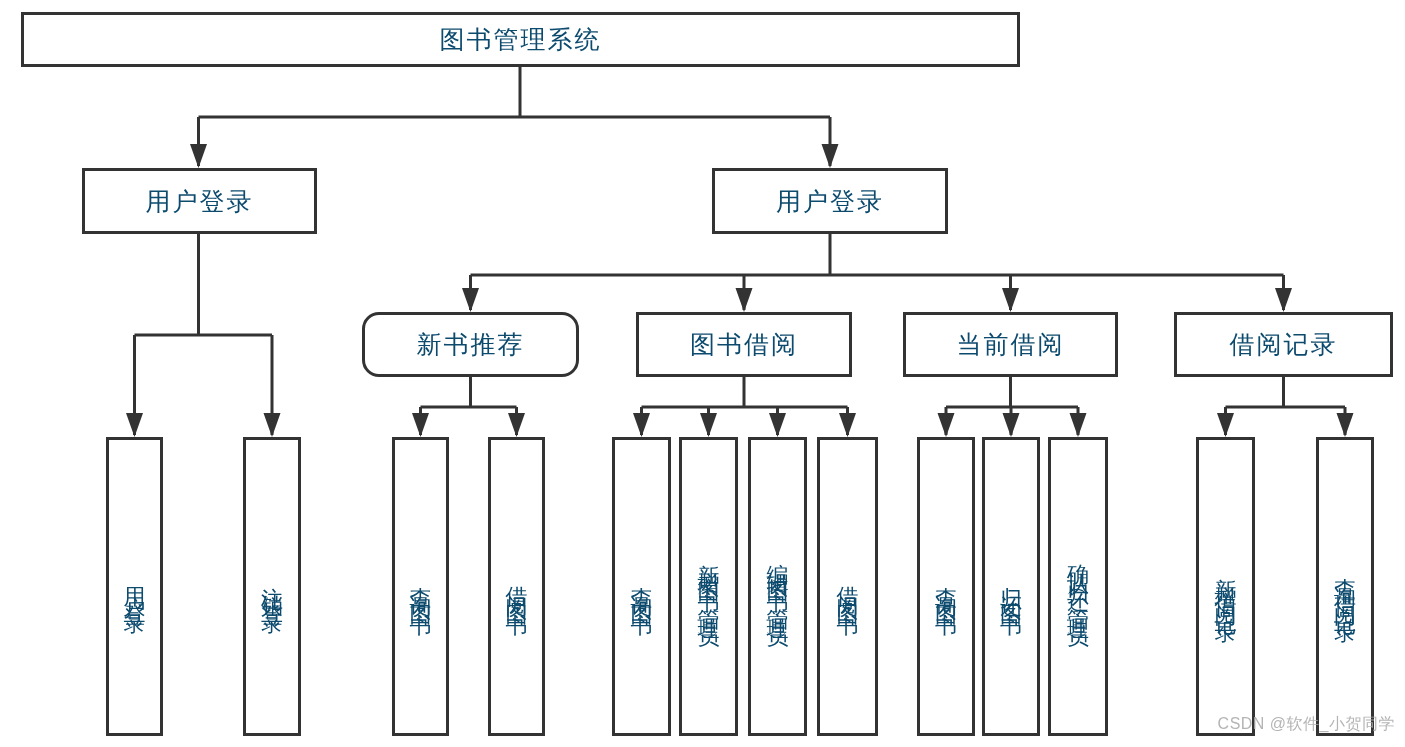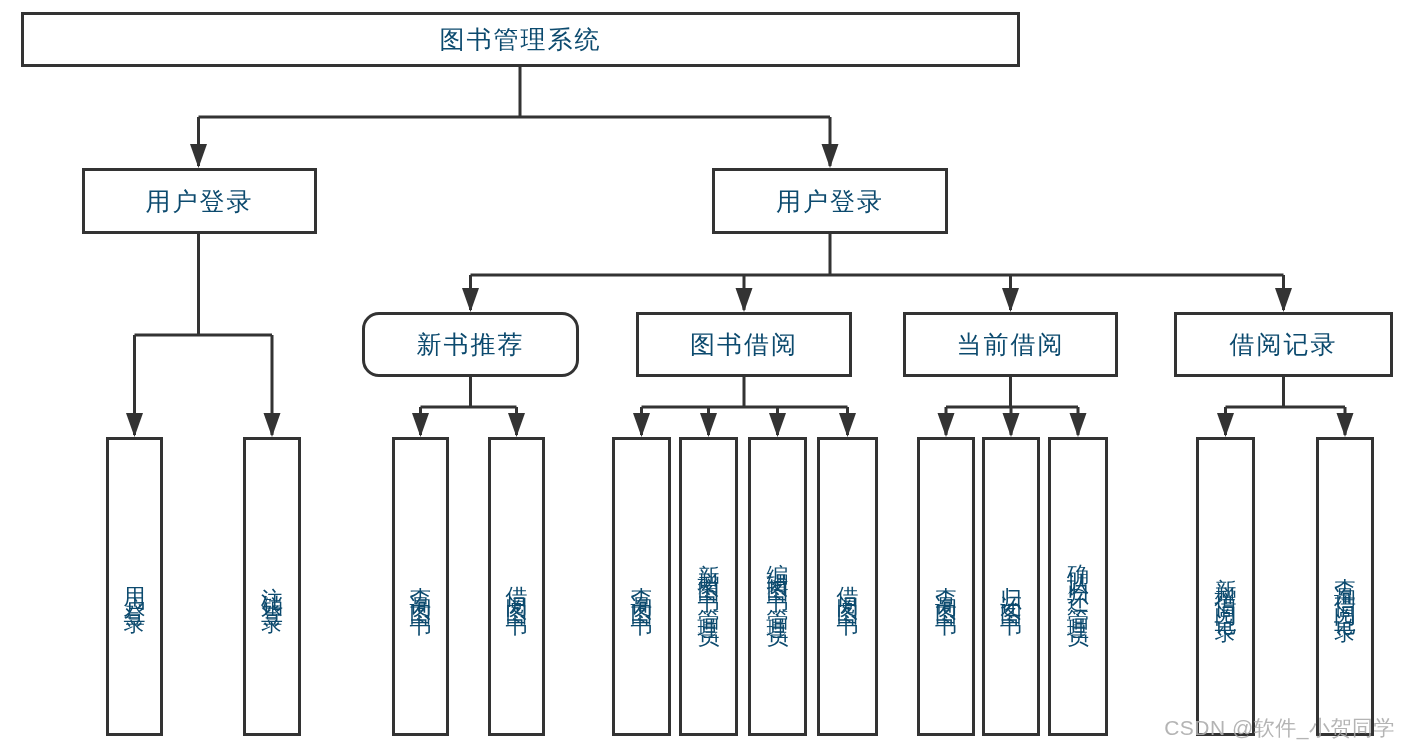--- a/index.html
+++ b/index.html
@@ -37,21 +37,21 @@
     writing-mode: vertical-rl;
     text-orientation: mixed;
     font-size: 22px;
     letter-spacing: 9px;
     line-height: 1;
   }
   .watermark {
     position: absolute;
     top: 714px;
     right: 10px;
-    font-size: 21px;
+    font-size: 16px;
     letter-spacing: 0.5px;
     color: rgba(172, 172, 172, 0.9);
     white-space: nowrap;
     z-index: 5;
   }
 </style>
 </head>
 <body>
 
 <div class="canvas">

